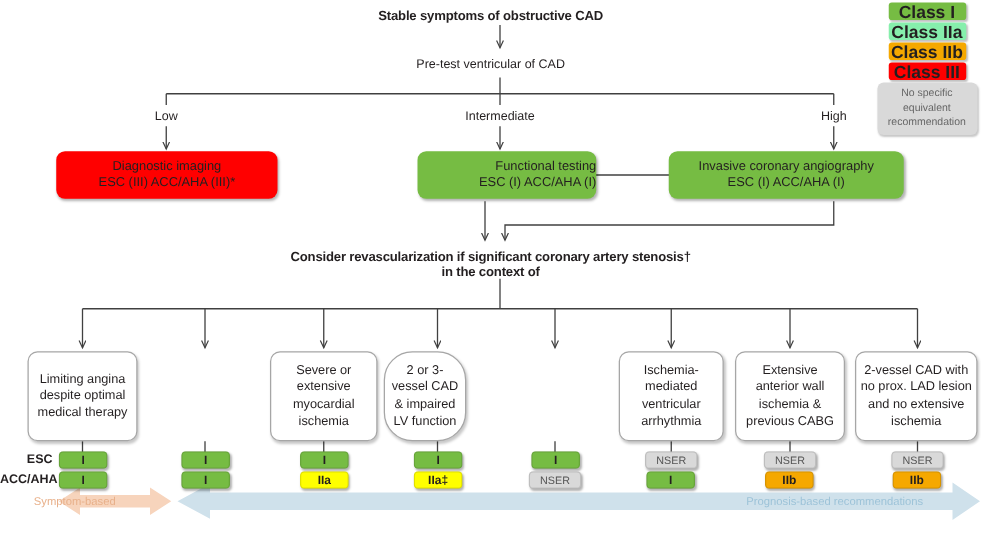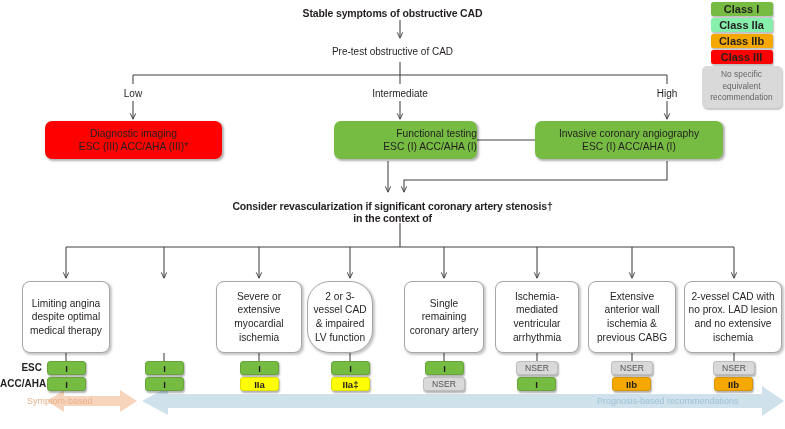--- a/index.html
+++ b/index.html
@@ -94,21 +94,21 @@
     color: #231f20;
     white-space: nowrap;
   }
 
   
   #legend { top: 2px; left: 700px; width: 83px; }
   .lgd-item {
     width: 62px; height: 14px;
     margin: 0 auto 2px auto;
     border-radius: 2.5px;
-    font-size: 11px;
+    font-size: 14px;
     font-weight: bold;
     display: flex; align-items: center; justify-content: center;
     color: #231f20;
     box-shadow: 1px 1.2px 1.6px rgba(0,0,0,0.25);
   }
   .lgd-item.c1  { background: #76bc43; }
   .lgd-item.c2a { background: #86efac; }
   .lgd-item.c2b { background: #f5a800; }
   .lgd-item.c3  { background: #ff0000; }
   .lgd-nser {
@@ -194,21 +194,21 @@
 
       <path d="M47,401 L64,390 L64,396 L120,396 L120,390 L137,401 L120,412 L120,406 L64,406 L64,412 Z" fill="#f7d4bc" stroke="none"></path>
 
       <path d="M140,401 L166,388 L166,395 L775,395 L775,388 L783,401 L775,414 L775,407 L166,407 L166,414 Z" fill="#cfe0ea" stroke="none" opacity="0"></path>
       <path d="M142,401 L168,387 L168,394 L762,394 L762,386 L784,401 L762,416 L762,408 L168,408 L168,415 Z" fill="#cfe1eb" stroke="none"></path>
     </g>
   </svg>
 
   <div class="abs ttl" style="left:0; top:7px; width:785px;">Stable symptoms of obstructive CAD</div>
 
-  <div class="abs plain" style="left:0; top:46px; width:785px;">Pre-test obstructive of CAD</div>
+  <div class="abs plain" style="left:0; top:46px; width:785px;">Pre-test ventricular of CAD</div>
 
   <div class="abs plain" style="left:93px; top:88px; width:80px;">Low</div>
   <div class="abs plain" style="left:345px; top:88px; width:110px;">Intermediate</div>
   <div class="abs plain" style="left:627px; top:88px; width:80px;">High</div>
 
   <div class="abs abox red" style="left:45px; top:121px; width:177px; height:38px;">
     <div>Diagnostic imaging</div>
     <div>ESC (III) ACC/AHA (III)*</div>
   </div>
 
@@ -226,23 +226,20 @@
   <div class="abs ttl" style="left:0; top:212px; width:785px;">in the context of</div>
 
   <div class="abs cbox" style="left:22px; top:281px; width:88px; height:72px;">
     <span>Limiting angina despite optimal medical therapy</span>
     </div>
   <div class="abs cbox" style="left:216px; top:281px; width:86px; height:72px;">
     <span>Severe or extensive myocardial ischemia</span>
     </div>
   <div class="abs cbox" style="left:307px; top:281px; width:66px; height:72px;border-radius:23px;">
     <span>2 or 3-vessel CAD &amp; impaired LV function</span>
-    </div>
-  <div class="abs cbox" style="left:404px; top:281px; width:80px; height:72px;">
-    <span>Single remaining coronary artery</span>
     </div>
   <div class="abs cbox" style="left:495px; top:281px; width:84px; height:72px;">
     <span>Ischemia-mediated ventricular arrhythmia</span>
     </div>
   <div class="abs cbox" style="left:588px; top:281px; width:88px; height:72px;">
     <span>Extensive anterior wall ischemia &amp; previous CABG</span>
     </div>
   <div class="abs cbox" style="left:684px; top:281px; width:98px; height:72px;">
     <span>2-vessel CAD with no prox. LAD lesion and no extensive ischemia</span>
     </div>

